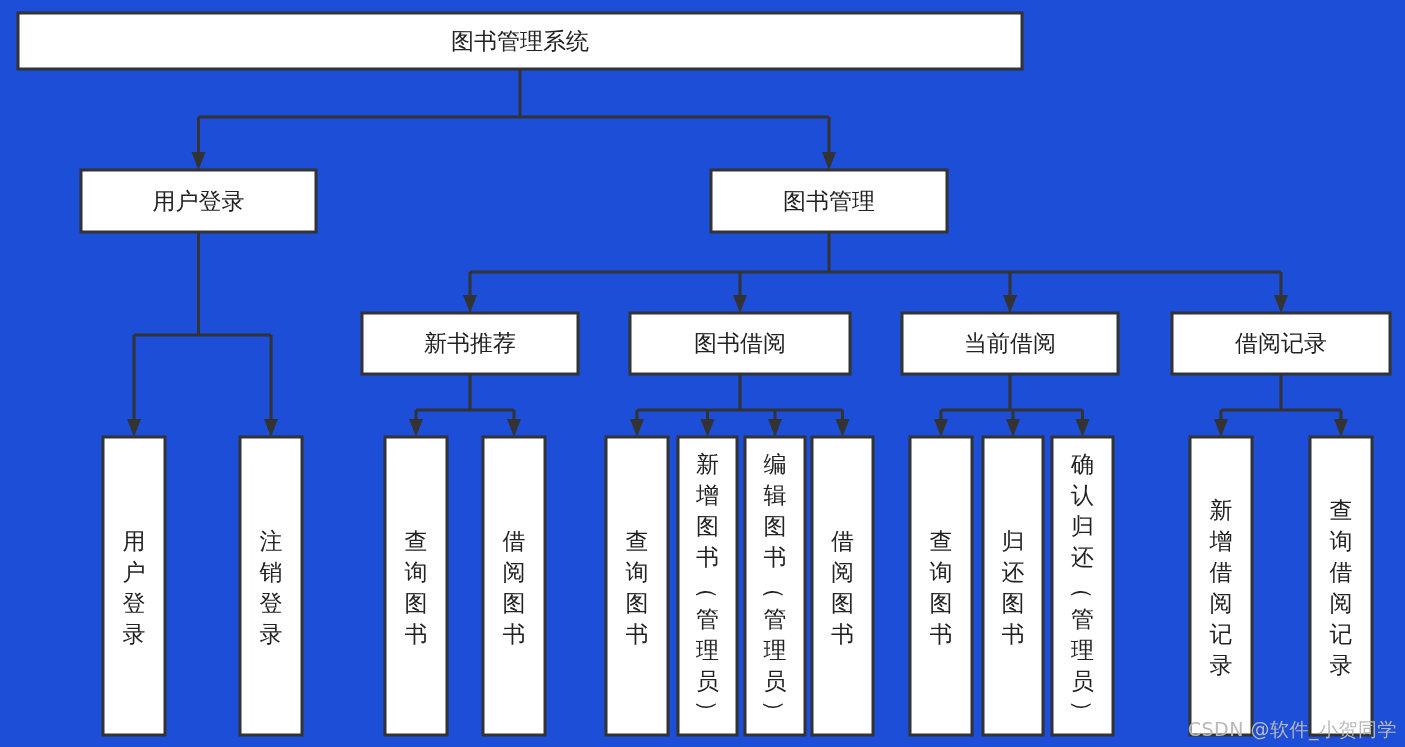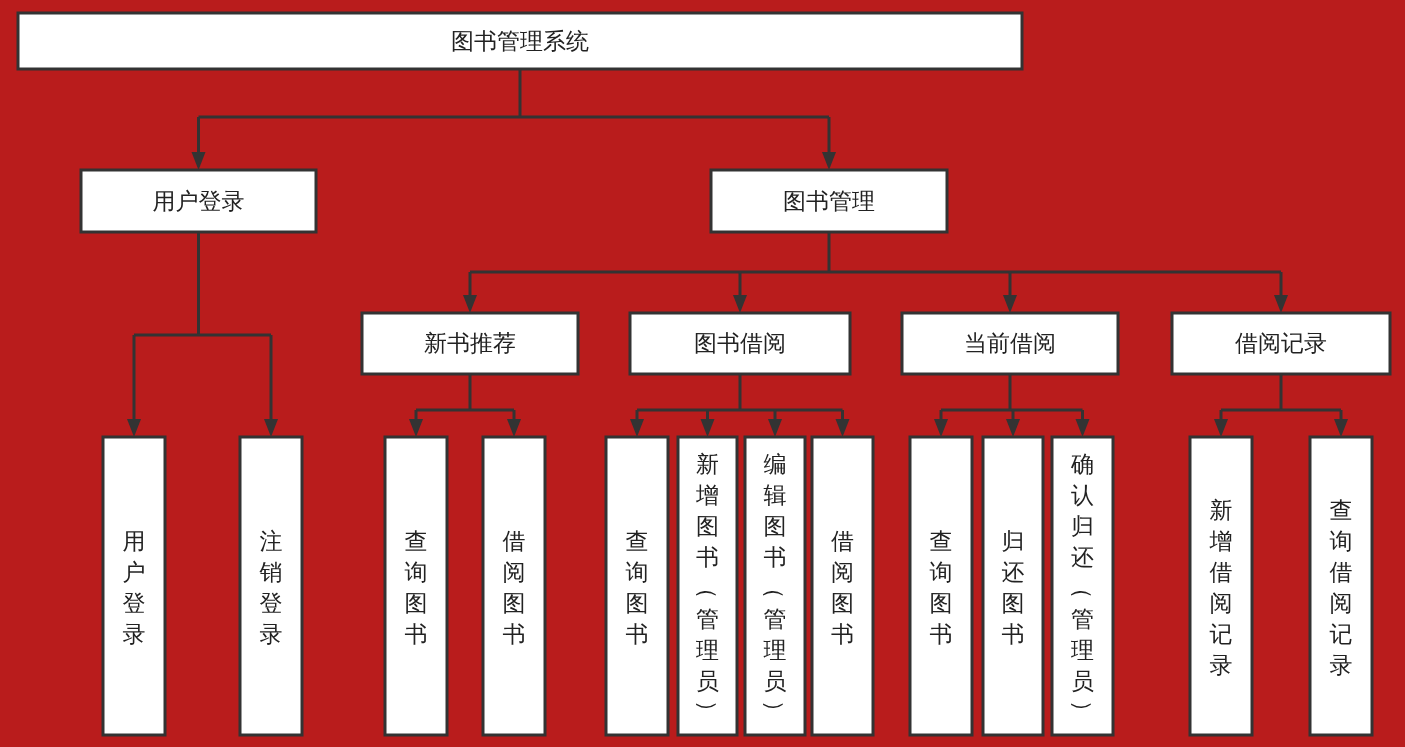--- a/index.html
+++ b/index.html
@@ -7,21 +7,21 @@
     padding: 0;
     background: #ffffff;
   }
   body {
     font-family: "DejaVu Sans", "Liberation Sans", sans-serif;
   }
   #stage {
     position: relative;
     width: 1405px;
     height: 747px;
-    background: #b91c1c;
+    background: #1d4ed8;
     overflow: hidden;
   }
   #diagram-svg {
     position: absolute;
     top: 0;
     left: 0;
     width: 1405px;
     height: 747px;
   }
   .node-box {
@@ -238,13 +238,14 @@
       <rect x="1310" y="437" width="62" height="298" class="node-box"></rect>
       <g>
         <text x="1341" y="518" class="leaf-label">查</text>
         <text x="1341" y="549" class="leaf-label">询</text>
         <text x="1341" y="580" class="leaf-label">借</text>
         <text x="1341" y="611" class="leaf-label">阅</text>
         <text x="1341" y="642" class="leaf-label">记</text>
         <text x="1341" y="673" class="leaf-label">录</text>
       </g>
     </svg>
+  <div class="watermark">CSDN @软件_小贺同学</div>
 </div>
 
 </body></html>

